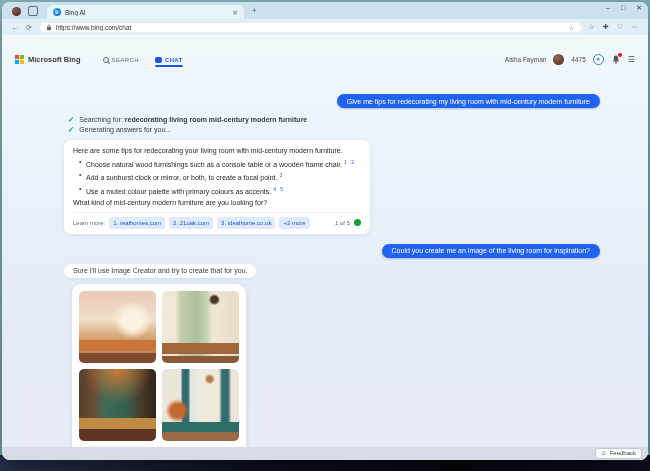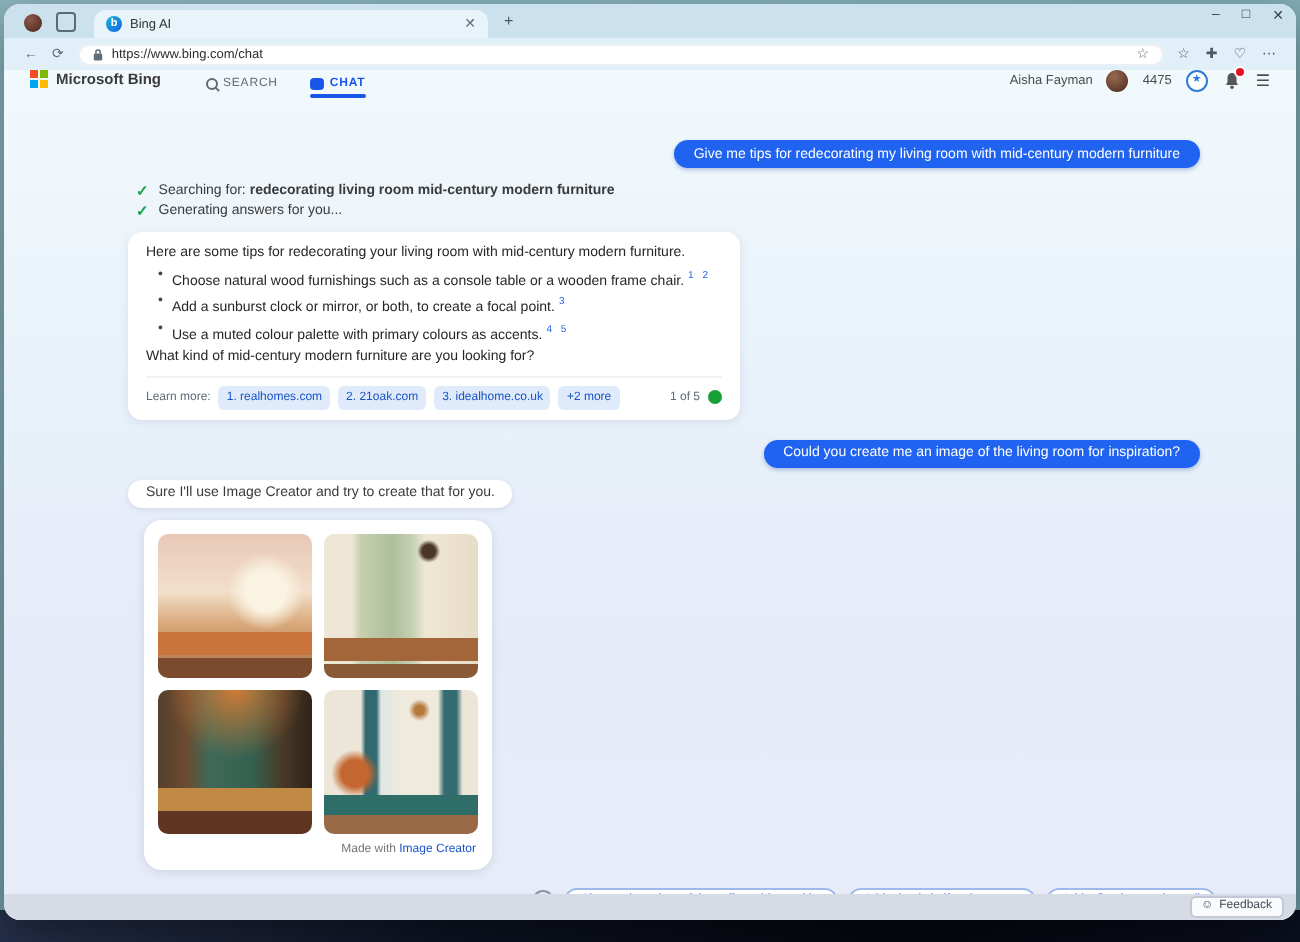--- a/index.html
+++ b/index.html
@@ -30,21 +30,21 @@
   .navbar{height:16px;background:#e0eff8;display:flex;align-items:center;
     gap:7px;padding:0 10px;flex:none}
   .urlbar{flex:1;height:11px;background:#fff;border-radius:6px;display:flex;
     align-items:center;gap:4px;padding:0 7px;font-size:6.5px;color:#2d2d2d;
     box-shadow:inset 0 0 0 1px #e9eff4}
   .url-text{flex:1;white-space:nowrap;overflow:hidden}
   .nav-icons{display:flex;gap:8px;align-items:center;font-size:7px;color:#4b5866}
   
   .page{flex:1;display:flex;flex-direction:column;min-height:0;
     background:linear-gradient(180deg,#f2f9fd 0%,#e9f2fa 35%,#e5ebf8 70%,#e8ecf8 100%)}
-  .bing-header{height:25px;display:flex;align-items:flex-start;padding:0 13px;gap:0;flex:none}
+  .bing-header{height:25px;display:flex;align-items:center;padding:12px 13px;gap:0;flex:none}
   .brand{display:flex;align-items:center;gap:4px}
   .mslogo{width:9px;height:9px;display:grid;grid-template-columns:1fr 1fr;gap:1px;flex:none}
   .mslogo i{display:block}
   .brand-name{font-size:7.5px;font-weight:bold;color:#3b3b3b;white-space:nowrap}
   .hdr-tabs{display:flex;gap:16px;margin-left:22px;align-items:center}
   .hdr-tab{display:flex;align-items:center;gap:3px;font-size:6px;letter-spacing:.4px;
     color:#5f6b76;position:relative;padding:4px 0}
   .hdr-tab.active{color:#1a57e8;font-weight:bold}
   .hdr-tab.active::after{content:"";position:absolute;left:0;right:0;bottom:0;
     height:2px;background:#1a57e8;border-radius:1px}

